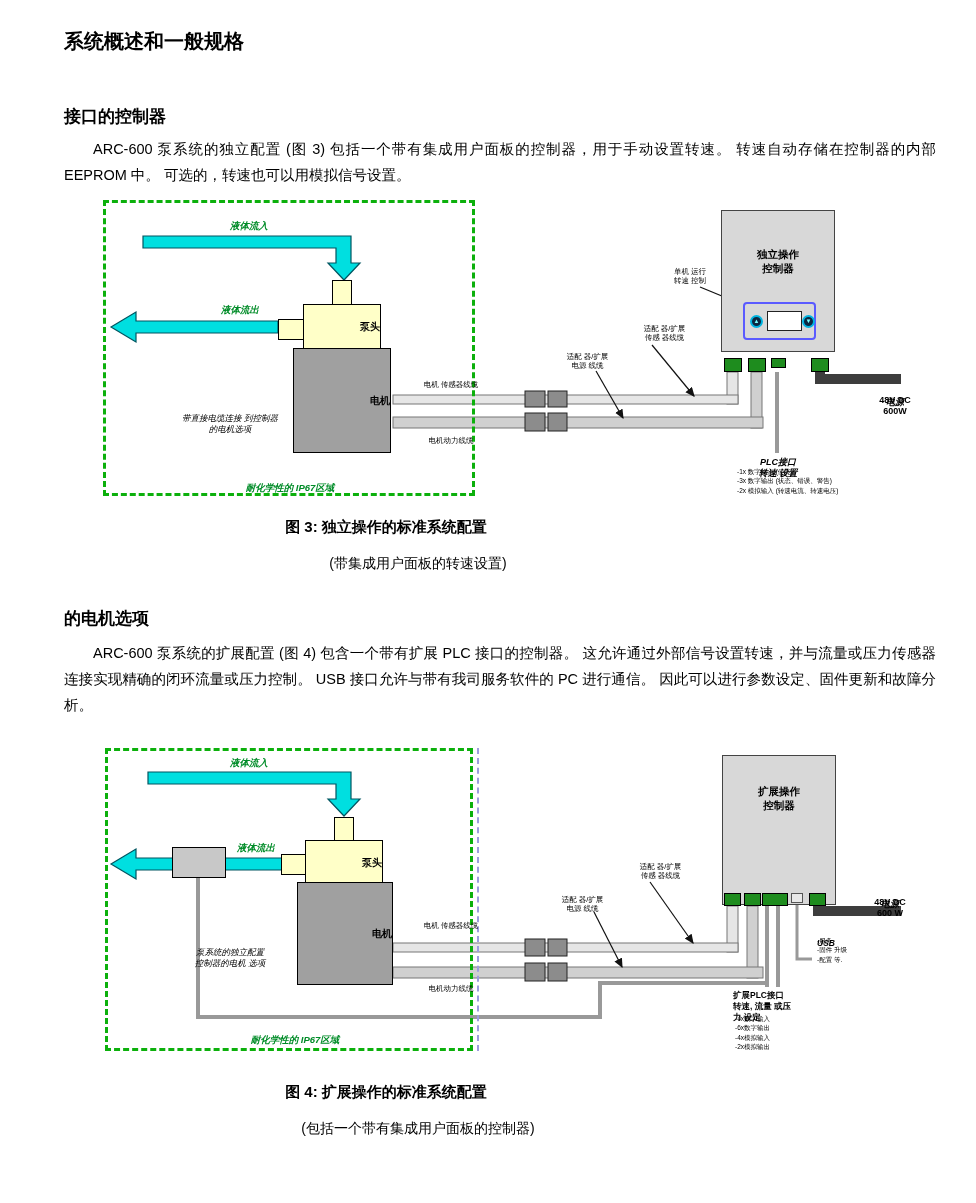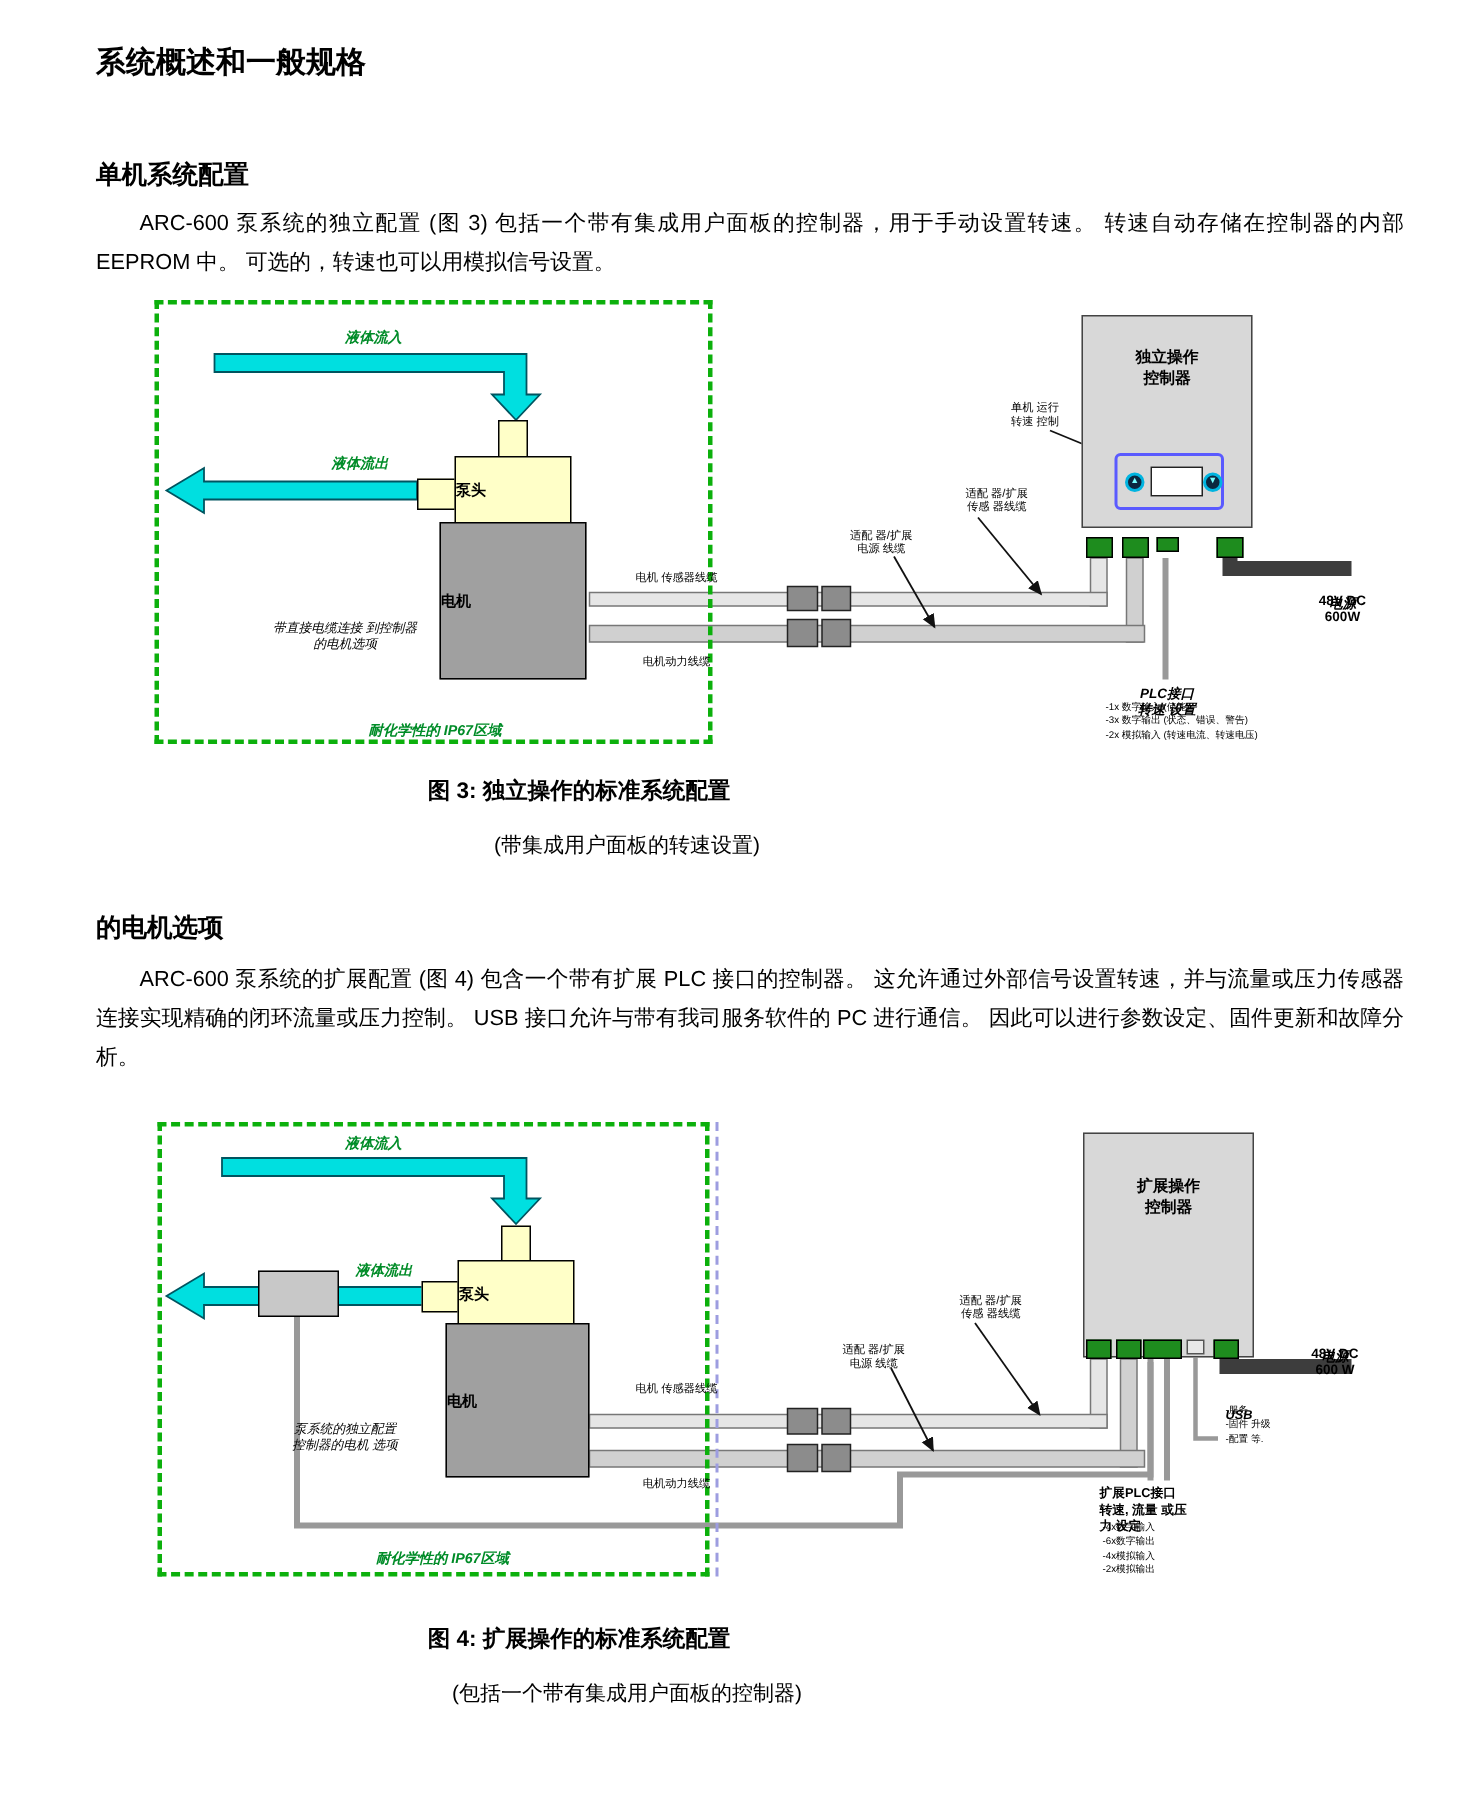--- a/index.html
+++ b/index.html
@@ -18,40 +18,40 @@
   .lbl { position:absolute; text-align:center; white-space:pre-line; line-height:1.25; }
   .sm { font-size:7.5px; }
   .tiny { font-size:6.5px; line-height:1.45; white-space:pre; }
   .green { color:#008c28; font-weight:bold; font-style:italic; font-size:9.5px; }
   .ital { font-style:italic;margin-top:13px; }
   .b { font-weight:bold; }
 
   .dashed-zone { position:absolute; border:3px dashed #0cb00c; box-sizing:border-box; }
   .lav-line { position:absolute; width:0; border-left:2px dashed #9d9de0; }
   .box { position:absolute; box-sizing:border-box; border:1.5px solid #000;
-         display:flex; align-items:center; justify-content:flex-start; }
+         display:flex; align-items:center; justify-content:flex-end; }
   .pump { background:#ffffc8; }
   .motorbox { background:#a0a0a0; }
   .sensorbox { background:#c8c8c8; }
   .boxlbl { font-weight:bold; font-size:10px; }
   .ctrl { position:absolute; box-sizing:border-box; background:#d8d8d8; border:1.5px solid #444; }
   .ctrl-title { text-align:center; font-weight:bold; font-size:10.5px; white-space:pre-line; line-height:1.35; }
   .conn { position:absolute; background:#1e8c1e; border:1px solid #000; box-sizing:border-box; }
   .usbport { position:absolute; background:#e8e8e8; border:1px solid #555; box-sizing:border-box; }
   .panel { position:absolute; border:2px solid #5a5aff; border-radius:4px; box-sizing:border-box; }
   .pbtn { position:absolute; width:13px; height:13px; border-radius:50%; background:#0b2740;
           border:2px solid #00b4e0; color:#7ff; font-size:6px; line-height:8px; text-align:center; box-sizing:border-box; }
   .pdisp { position:absolute; background:#fff; border:1px solid #222; }
   svg.layer { position:absolute; left:0; top:0; }
 </style>
 </head>
 <body>
 
 <div class="abs page-title" style="left:64px; top:28px;">系统概述和一般规格</div>
-<div class="abs sec-head" style="left:64px; top:105px;">单机系统配置</div>
+<div class="abs sec-head" style="left:64px; top:105px;">接口的控制器</div>
 <div class="abs para" style="left:64px; top:136px; width:872px;">ARC-600 泵系统的独立配置 (图 3) 包括一个带有集成用户面板的控制器，用于手动设置转速。 转速自动存储在控制器的内部 EEPROM 中。 可选的，转速也可以用模拟信号设置。</div>
 
 <div class="fig" style="top:195px; height:315px;">
 
   <svg class="layer" width="976" height="315">
     <defs>
       <marker id="m3" markerWidth="9" markerHeight="8" refX="7" refY="3.5" orient="auto">
         <path d="M0,0 L8,3.5 L0,7 z" fill="#111"></path>
       </marker>
     </defs>
@@ -97,21 +97,21 @@
   <div class="lbl sm" style="left:411px; top:185px; width:80px;">电机 传感器线缆</div>
   <div class="lbl sm" style="left:411px; top:241px; width:80px;">电机动力线缆</div>
   <div class="lbl sm" style="left:545px; top:157px; width:85px;">适配 器/扩展
 电源 线缆</div>
   <div class="lbl sm" style="left:622px; top:129px; width:85px;">适配 器/扩展
 传感 器线缆</div>
   <div class="lbl sm" style="left:655px; top:72px; width:70px;">单机 运行
 转速 控制</div>
 
   <div class="ctrl" style="left:721px; top:15px; width:114px; height:142px;">
-    <div class="ctrl-title" style="margin-top:20px;">独立操作
+    <div class="ctrl-title" style="margin-top:36px;">独立操作
 控制器</div>
   </div>
   <div class="panel" style="left:743px; top:107px; width:73px; height:38px;">
     <div class="pbtn" style="left:5px; top:11px;">▲</div>
     <div class="pdisp" style="left:22px; top:7px; width:33px; height:18px;"></div>
     <div class="pbtn" style="left:57px; top:11px;">▼</div>
   </div>
   <div class="conn" style="left:724px; top:163px; width:18px; height:14px;"></div>
   <div class="conn" style="left:748px; top:163px; width:18px; height:14px;"></div>
   <div class="conn" style="left:771px; top:163px; width:15px; height:10px;"></div>

